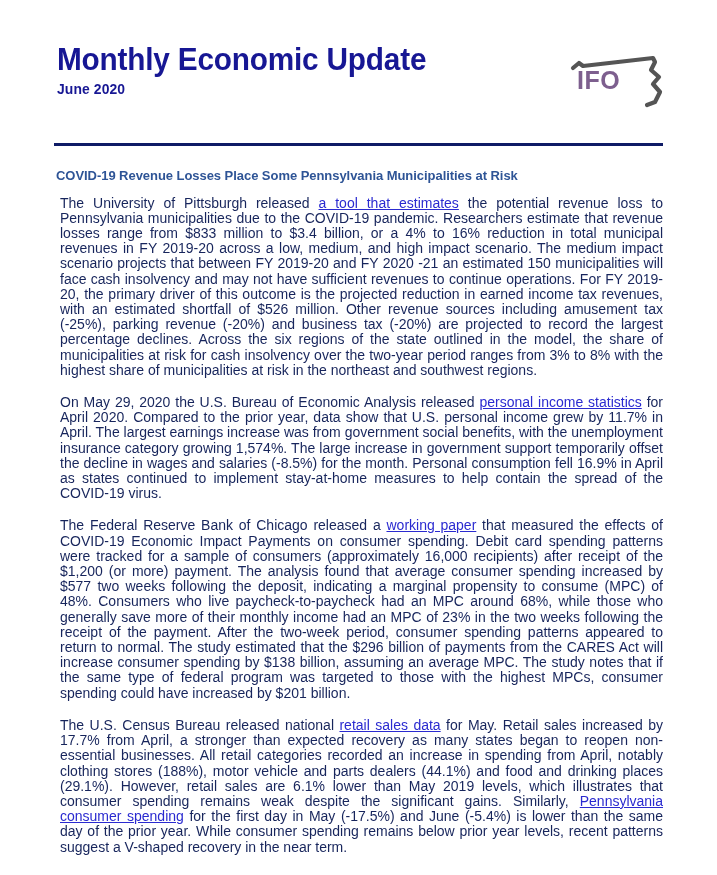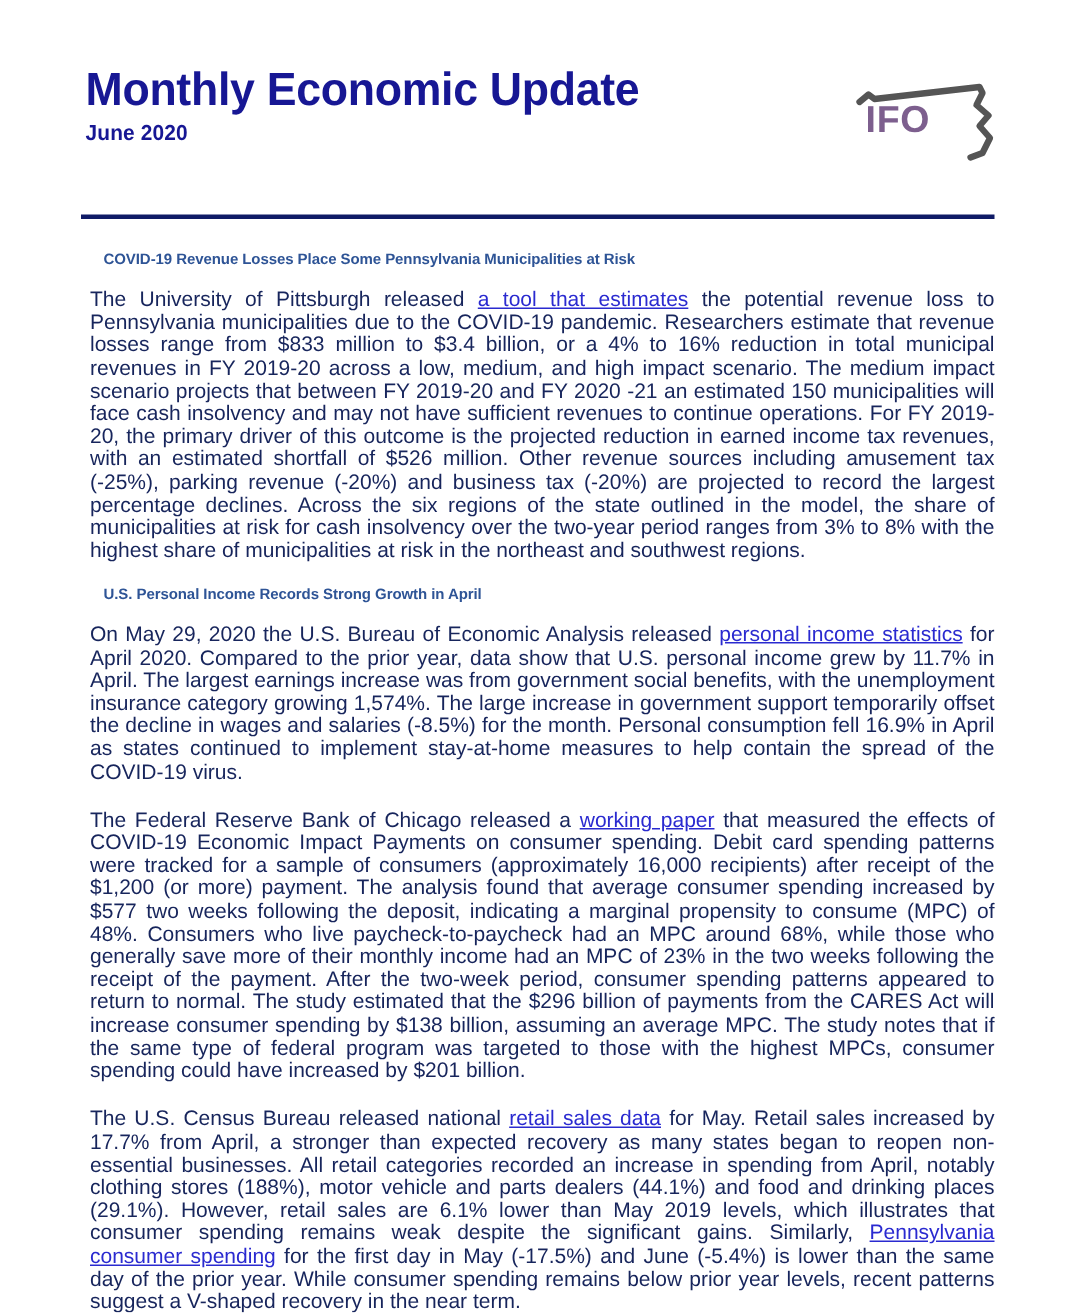--- a/index.html
+++ b/index.html
@@ -87,25 +87,25 @@
 
   
   .content {
     padding-top: 22px;
   }
   .section { margin-bottom: 0; }
   .section + .section { margin-top: 17px; }
 
   .section-heading {
     font-family: "Liberation Sans", sans-serif;
-    font-size: 10px;
+    font-size: 13px;
     font-weight: bold;
     color: #2e5496;
     letter-spacing: -0.05px;
-    margin: 0 0 12px 15px;
+    margin: 0 0 12px 2px;
     line-height: 1.2;
   }
 
   .para {
     font-family: "Liberation Sans", sans-serif;
     font-size: 14px;
     line-height: 15.2px;
     color: #17255c;
     text-align: justify;
     text-justify: inter-word;
@@ -141,21 +141,20 @@
   <div class="rule"></div>
 
   <div class="content">
 
     <div class="section">
       <h2 class="section-heading">COVID-19 Revenue Losses Place Some Pennsylvania Municipalities at Risk</h2>
       <p class="para"><span>The University of Pittsburgh released </span><a class="link">a tool that estimates</a><span> the potential revenue loss to Pennsylvania municipalities due to the COVID-19 pandemic. Researchers estimate that revenue losses range from $833 million to $3.4 billion, or a 4% to 16% reduction in total municipal revenues in FY 2019-20 across a low, medium, and high impact scenario. The medium impact scenario projects that between FY 2019-20 and FY 2020 -21 an estimated 150 municipalities will face cash insolvency and may not have sufficient revenues to continue operations. For FY 2019-20, the primary driver of this outcome is the projected reduction in earned income tax revenues, with an estimated shortfall of $526 million. Other revenue sources including amusement tax (-25%), parking revenue (-20%) and business tax (-20%) are projected to record the largest percentage declines. Across the six regions of the state outlined in the model, the share of municipalities at risk for cash insolvency over the two-year period ranges from 3% to 8% with the highest share of municipalities at risk in the northeast and southwest regions.</span></p>
     </div>
 
     <div class="section">
-      <h2 class="section-heading">U.S. Personal Income Records Strong Growth in April</h2>
       <p class="para"><span>On May 29, 2020 the U.S. Bureau of Economic Analysis released </span><a class="link">personal income statistics</a><span> for April 2020. Compared to the prior year, data show that U.S. personal income grew by 11.7% in April. The largest earnings increase was from government social benefits, with the unemployment insurance category growing 1,574%. The large increase in government support temporarily offset the decline in wages and salaries (-8.5%) for the month. Personal consumption fell 16.9% in April as states continued to implement stay-at-home measures to help contain the spread of the COVID-19 virus.</span></p>
     </div>
 
     <div class="section">
       <p class="para"><span>The Federal Reserve Bank of Chicago released a </span><a class="link">working paper</a><span> that measured the effects of COVID-19 Economic Impact Payments on consumer spending. Debit card spending patterns were tracked for a sample of consumers (approximately 16,000 recipients) after receipt of the $1,200 (or more) payment. The analysis found that average consumer spending increased by $577 two weeks following the deposit, indicating a marginal propensity to consume (MPC) of 48%. Consumers who live paycheck-to-paycheck had an MPC around 68%, while those who generally save more of their monthly income had an MPC of 23% in the two weeks following the receipt of the payment. After the two-week period, consumer spending patterns appeared to return to normal. The study estimated that the $296 billion of payments from the CARES Act will increase consumer spending by $138 billion, assuming an average MPC. The study notes that if the same type of federal program was targeted to those with the highest MPCs, consumer spending could have increased by $201 billion.</span></p>
     </div>
 
     <div class="section">
       <p class="para"><span>The U.S. Census Bureau released national </span><a class="link">retail sales data</a><span> for May. Retail sales increased by 17.7% from April, a stronger than expected recovery as many states began to reopen non-essential businesses. All retail categories recorded an increase in spending from April, notably clothing stores (188%), motor vehicle and parts dealers (44.1%) and food and drinking places (29.1%). However, retail sales are 6.1% lower than May 2019 levels, which illustrates that consumer spending remains weak despite the significant gains. Similarly, </span><a class="link">Pennsylvania consumer spending</a><span> for the first day in May (-17.5%) and June (-5.4%) is lower than the same day of the prior year. While consumer spending remains below prior year levels, recent patterns suggest a V-shaped recovery in the near term.</span></p>
     </div>

